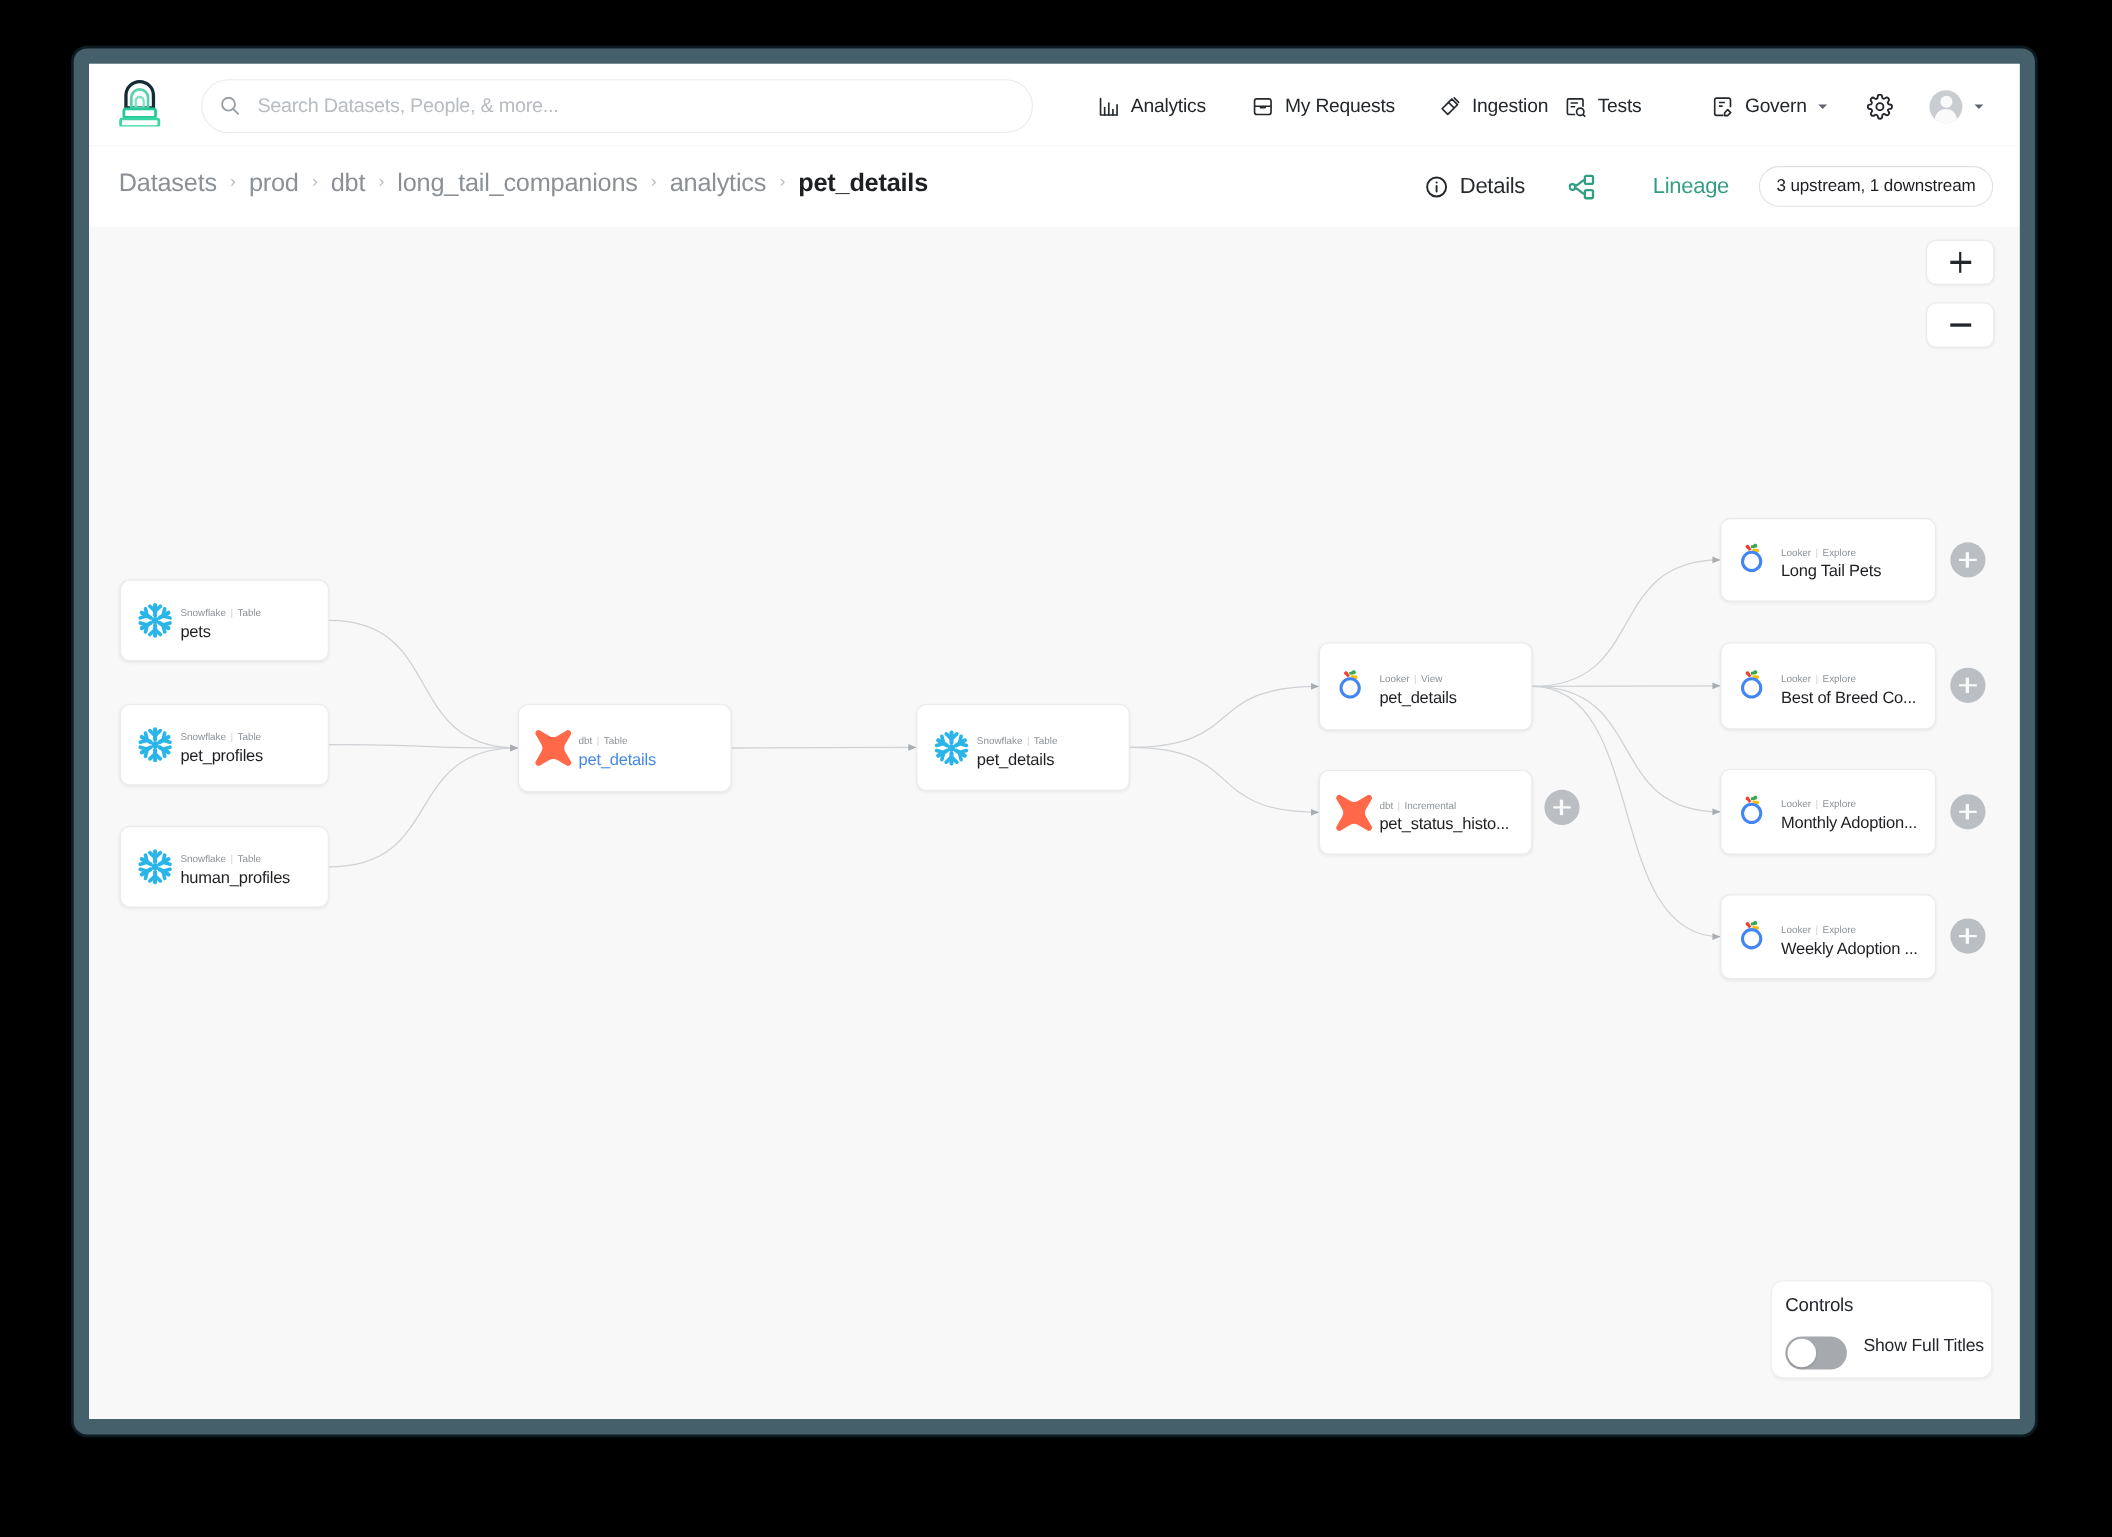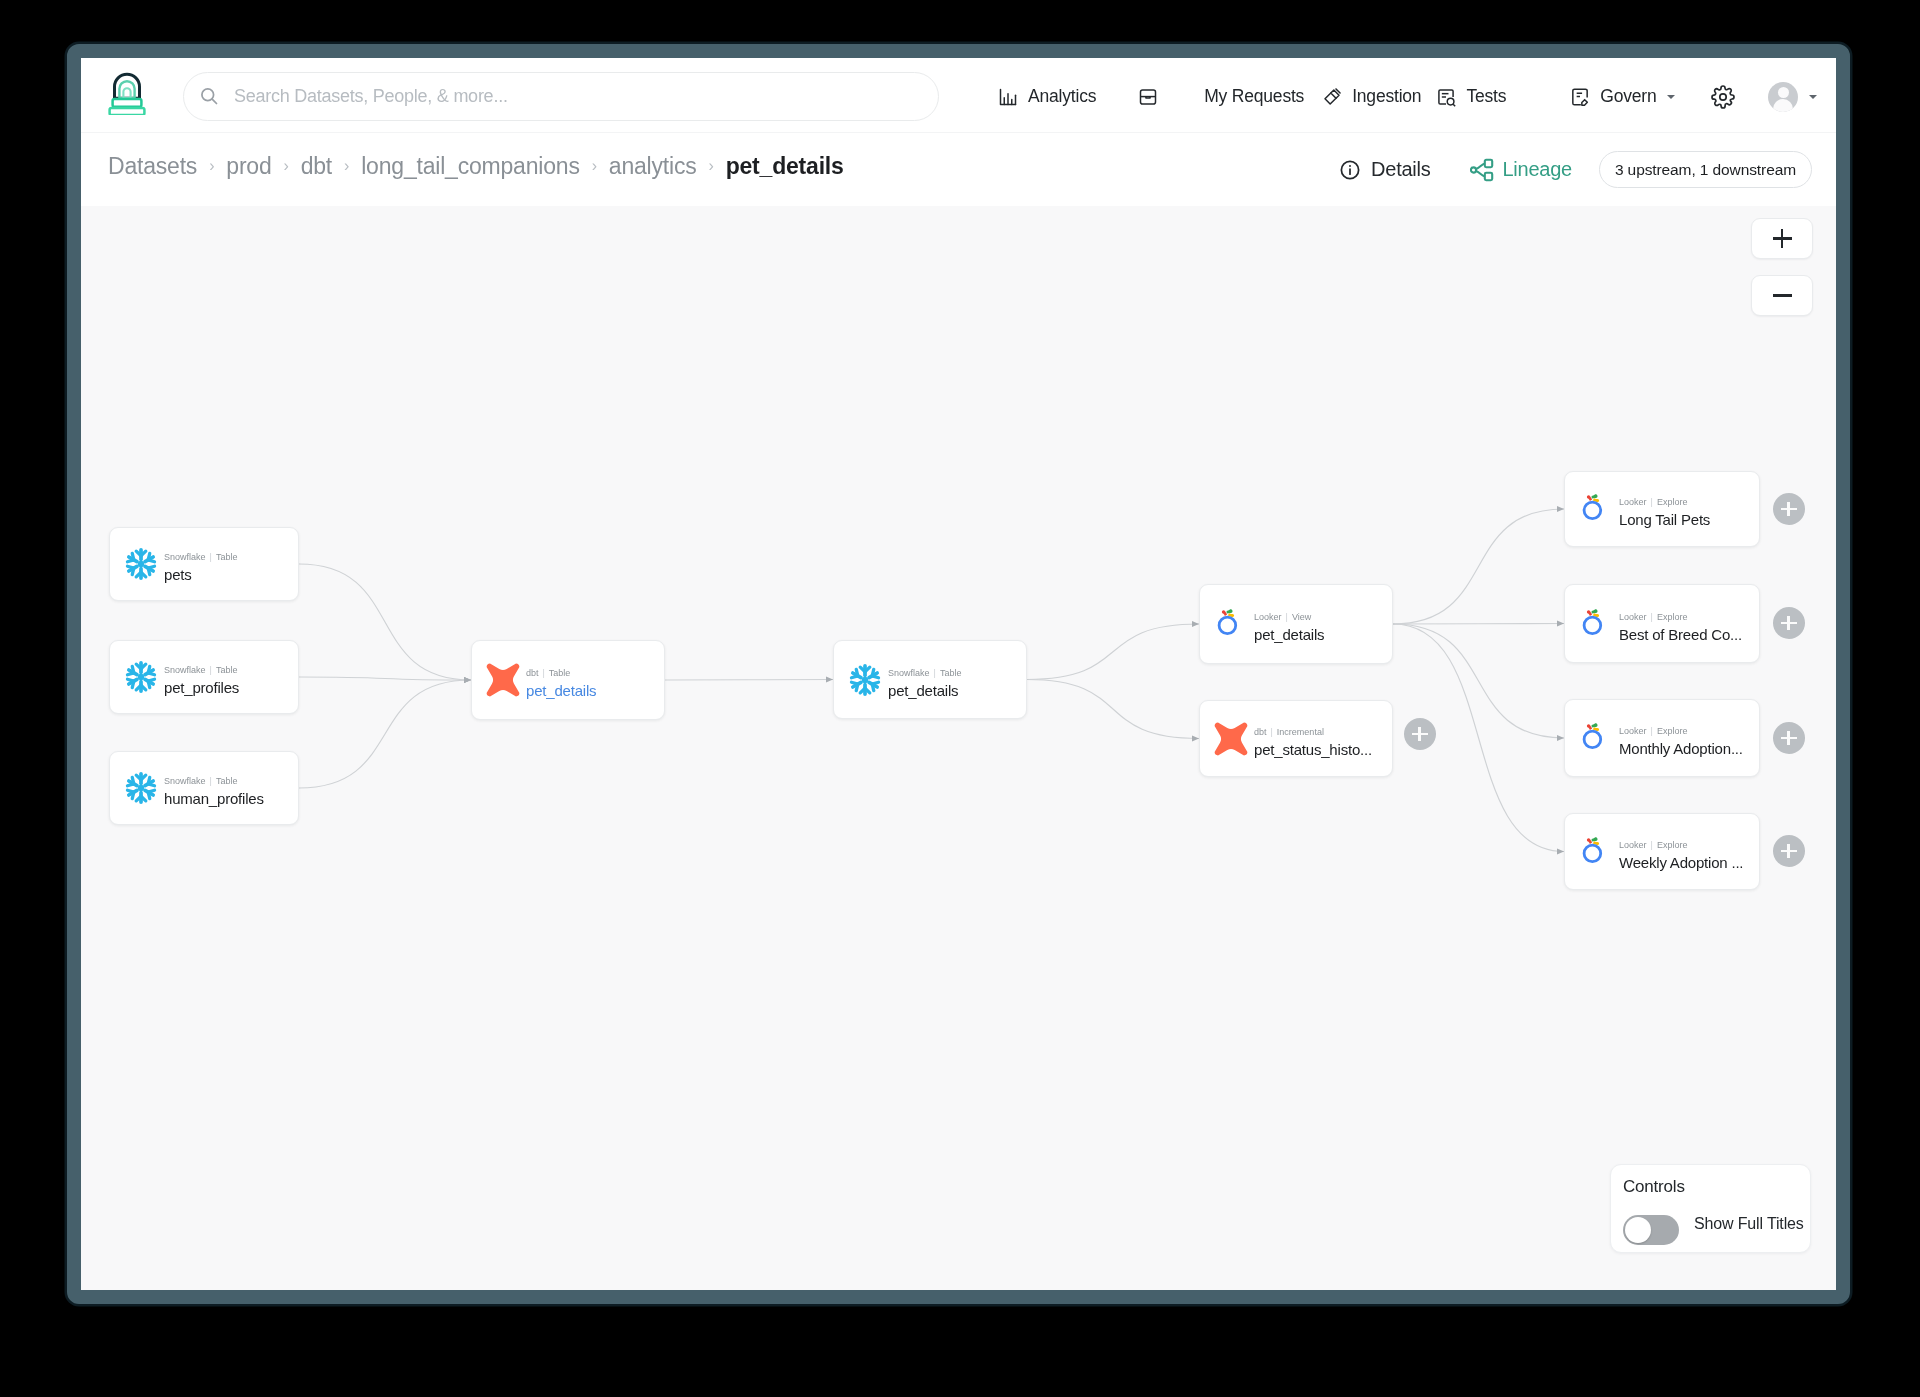--- a/index.html
+++ b/index.html
@@ -12,41 +12,41 @@
   
   .topnav { position:absolute; left:0; top:0; width:1758px; height:75px; background:#fff; border-bottom:1px solid #f3f4f5;}
   .logo { position:absolute; left:24px; top:13px; width:44px; height:44px; display:flex; align-items:center; justify-content:center; }
   .searchbox { position:absolute; left:102px; top:14px; width:756px; height:49px; border:1px solid #e9ebec; border-radius:25px;
      display:flex; align-items:center; background:#fff; }
   .search-icon { margin-left:15px; width:22px; height:22px; flex:none; }
   .search-ph { margin-left:13px; font-size:18px; color:#b7bcc1; letter-spacing:-0.25px;}
   .navitems { position:absolute; left:917px; top:14px; height:49px; display:flex; align-items:center; }
   .navitem { display:flex; align-items:center; color:#23272b; font-size:17.5px; letter-spacing:-.2px;}
   .navitem:nth-child(1){ margin-right:42px; }
-  .navitem:nth-child(2){ margin-right:18px;gap:36px; }
+  .navitem:nth-child(2){ margin-right:40px; }
   .navitem:nth-child(3){ margin-right:15px; }
   .navitem:nth-child(4){ margin-right:64px; }
   .navitem:nth-child(5){ margin-right:0px; }
   .navitem .ni-icon { width:20px; height:20px; margin-right:10px; display:flex; align-items:center; flex:none;}
   .caret { width:0;height:0;border-left:4px solid transparent;border-right:4px solid transparent;
      border-top:4.5px solid #5e656c; margin-left:11px; }
   .gear { width:23px; height:23px; margin-left:36px; margin-right:34px; }
   .avatar { width:30px;height:30px;border-radius:50%;background:#c9ccd0; position:relative; overflow:hidden;}
   .avatar::after{content:"";position:absolute;left:5px;top:17.5px;width:20px;height:20px;border-radius:50%;background:#fafafb;}
   .avatar::before{content:"";position:absolute;left:9.5px;top:5px;width:11px;height:11px;border-radius:50%;background:#fafafb;}
 
   
   .crumbbar { position:absolute; left:0; top:75px; width:1758px; height:73px; background:#fff; }
   .crumbs { position:absolute; left:27px; top:-3px; height:73px; display:flex; align-items:center; font-size:23px; color:#8a9096; letter-spacing:-.2px;}
   .crumbs .sep { margin:0 12px; color:#b9bec3; font-size:16px; position:relative; top:-1px;}
   .crumbs .last { color:#1d1f22; font-weight:bold; }
   .crumb-right { position:absolute; right:27px; top:0; height:73px; display:flex; align-items:center;}
   .tab { display:flex; align-items:flex-start; font-size:20px; color:#262a2e; letter-spacing:-.25px;}
   .tab:nth-child(1){ margin-right:40px; }
-  .tab:nth-child(2){ margin-right:27px; }
+  .tab:nth-child(2){ margin-right:27px;gap:44px; }
   .tab.active { color:#349e85; }
   .tab .t-icon { width:24px;height:24px;margin-right:8px;display:flex;align-items:center; flex:none;}
   .pill { border:1px solid #dfe2e5; border-radius:19px; height:37px; display:flex; align-items:center;
      padding:0 15px; font-size:15.5px; color:#1d1f22; letter-spacing:-.1px; white-space:nowrap;}
 
   
   .canvas { position:absolute; left:0; top:148px; width:1758px; height:1087px; background:#f8f8f9; overflow:hidden;}
   .zoombtns { position:absolute; left:1670px; top:12px; width:62px; }
   .zbtn { width:62px;height:41px;background:#fff;border:1px solid #e9ebed;border-radius:9px;
       display:flex;align-items:center;justify-content:center;margin-bottom:16px;

